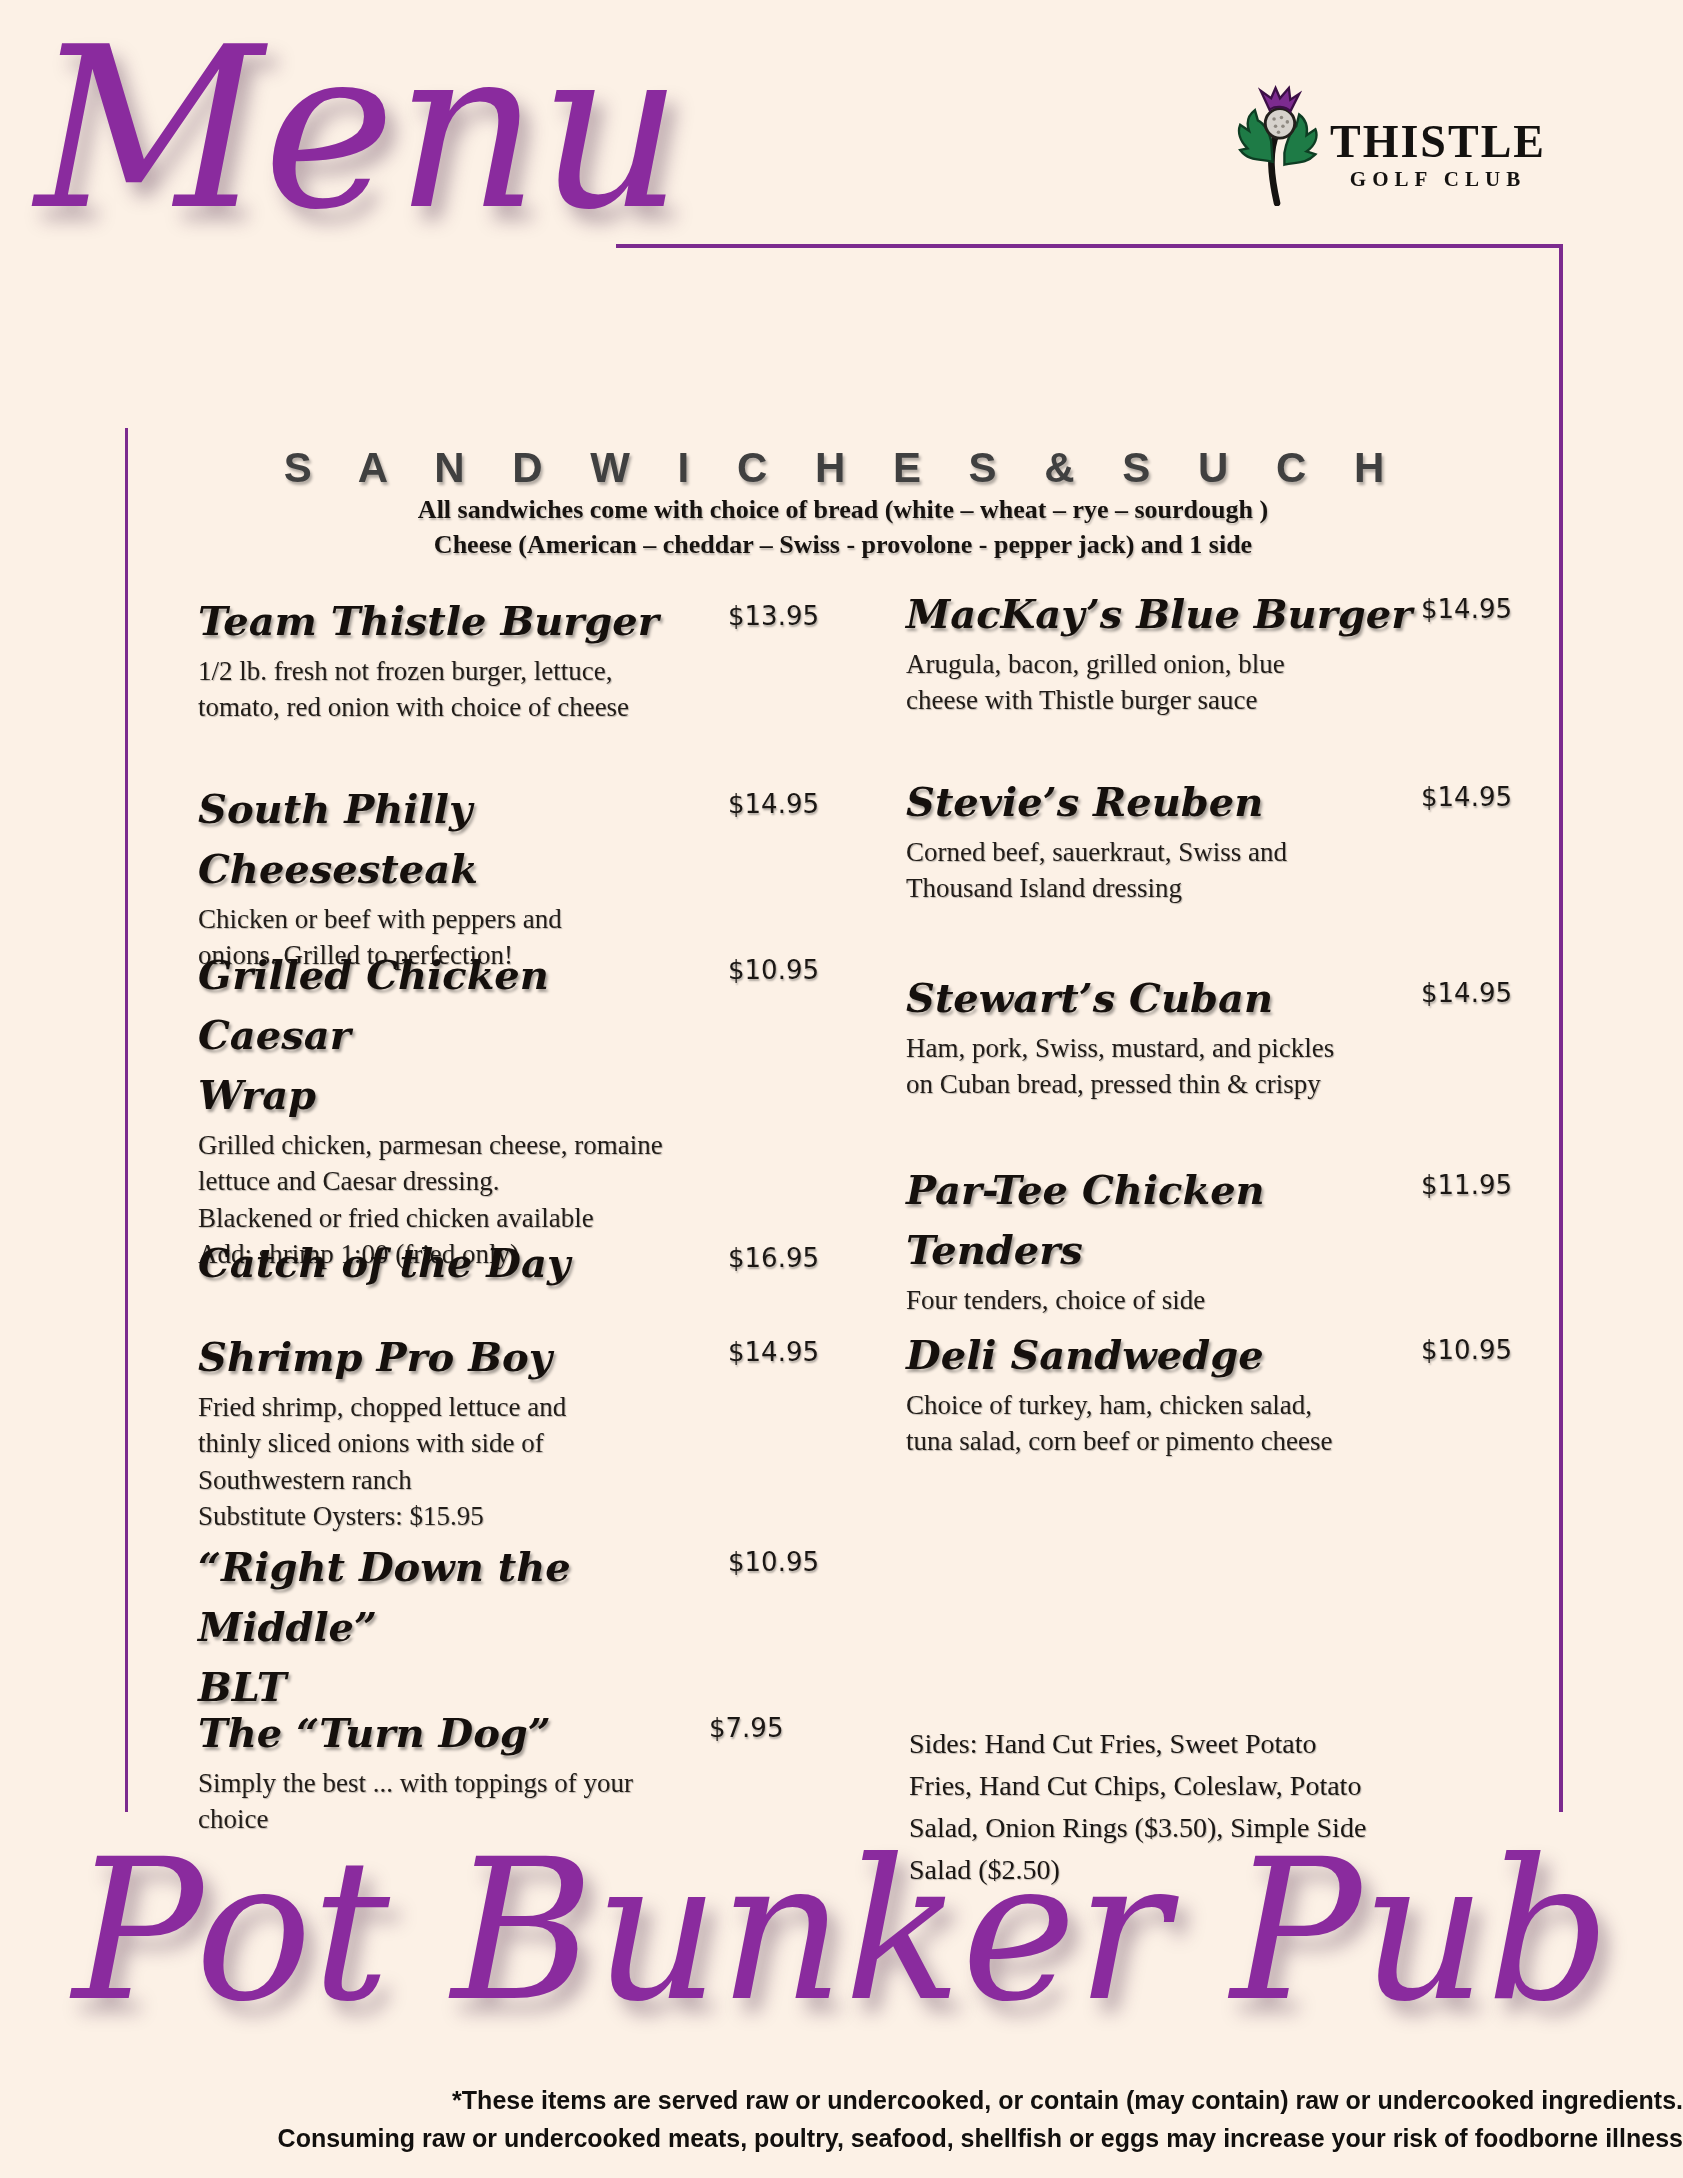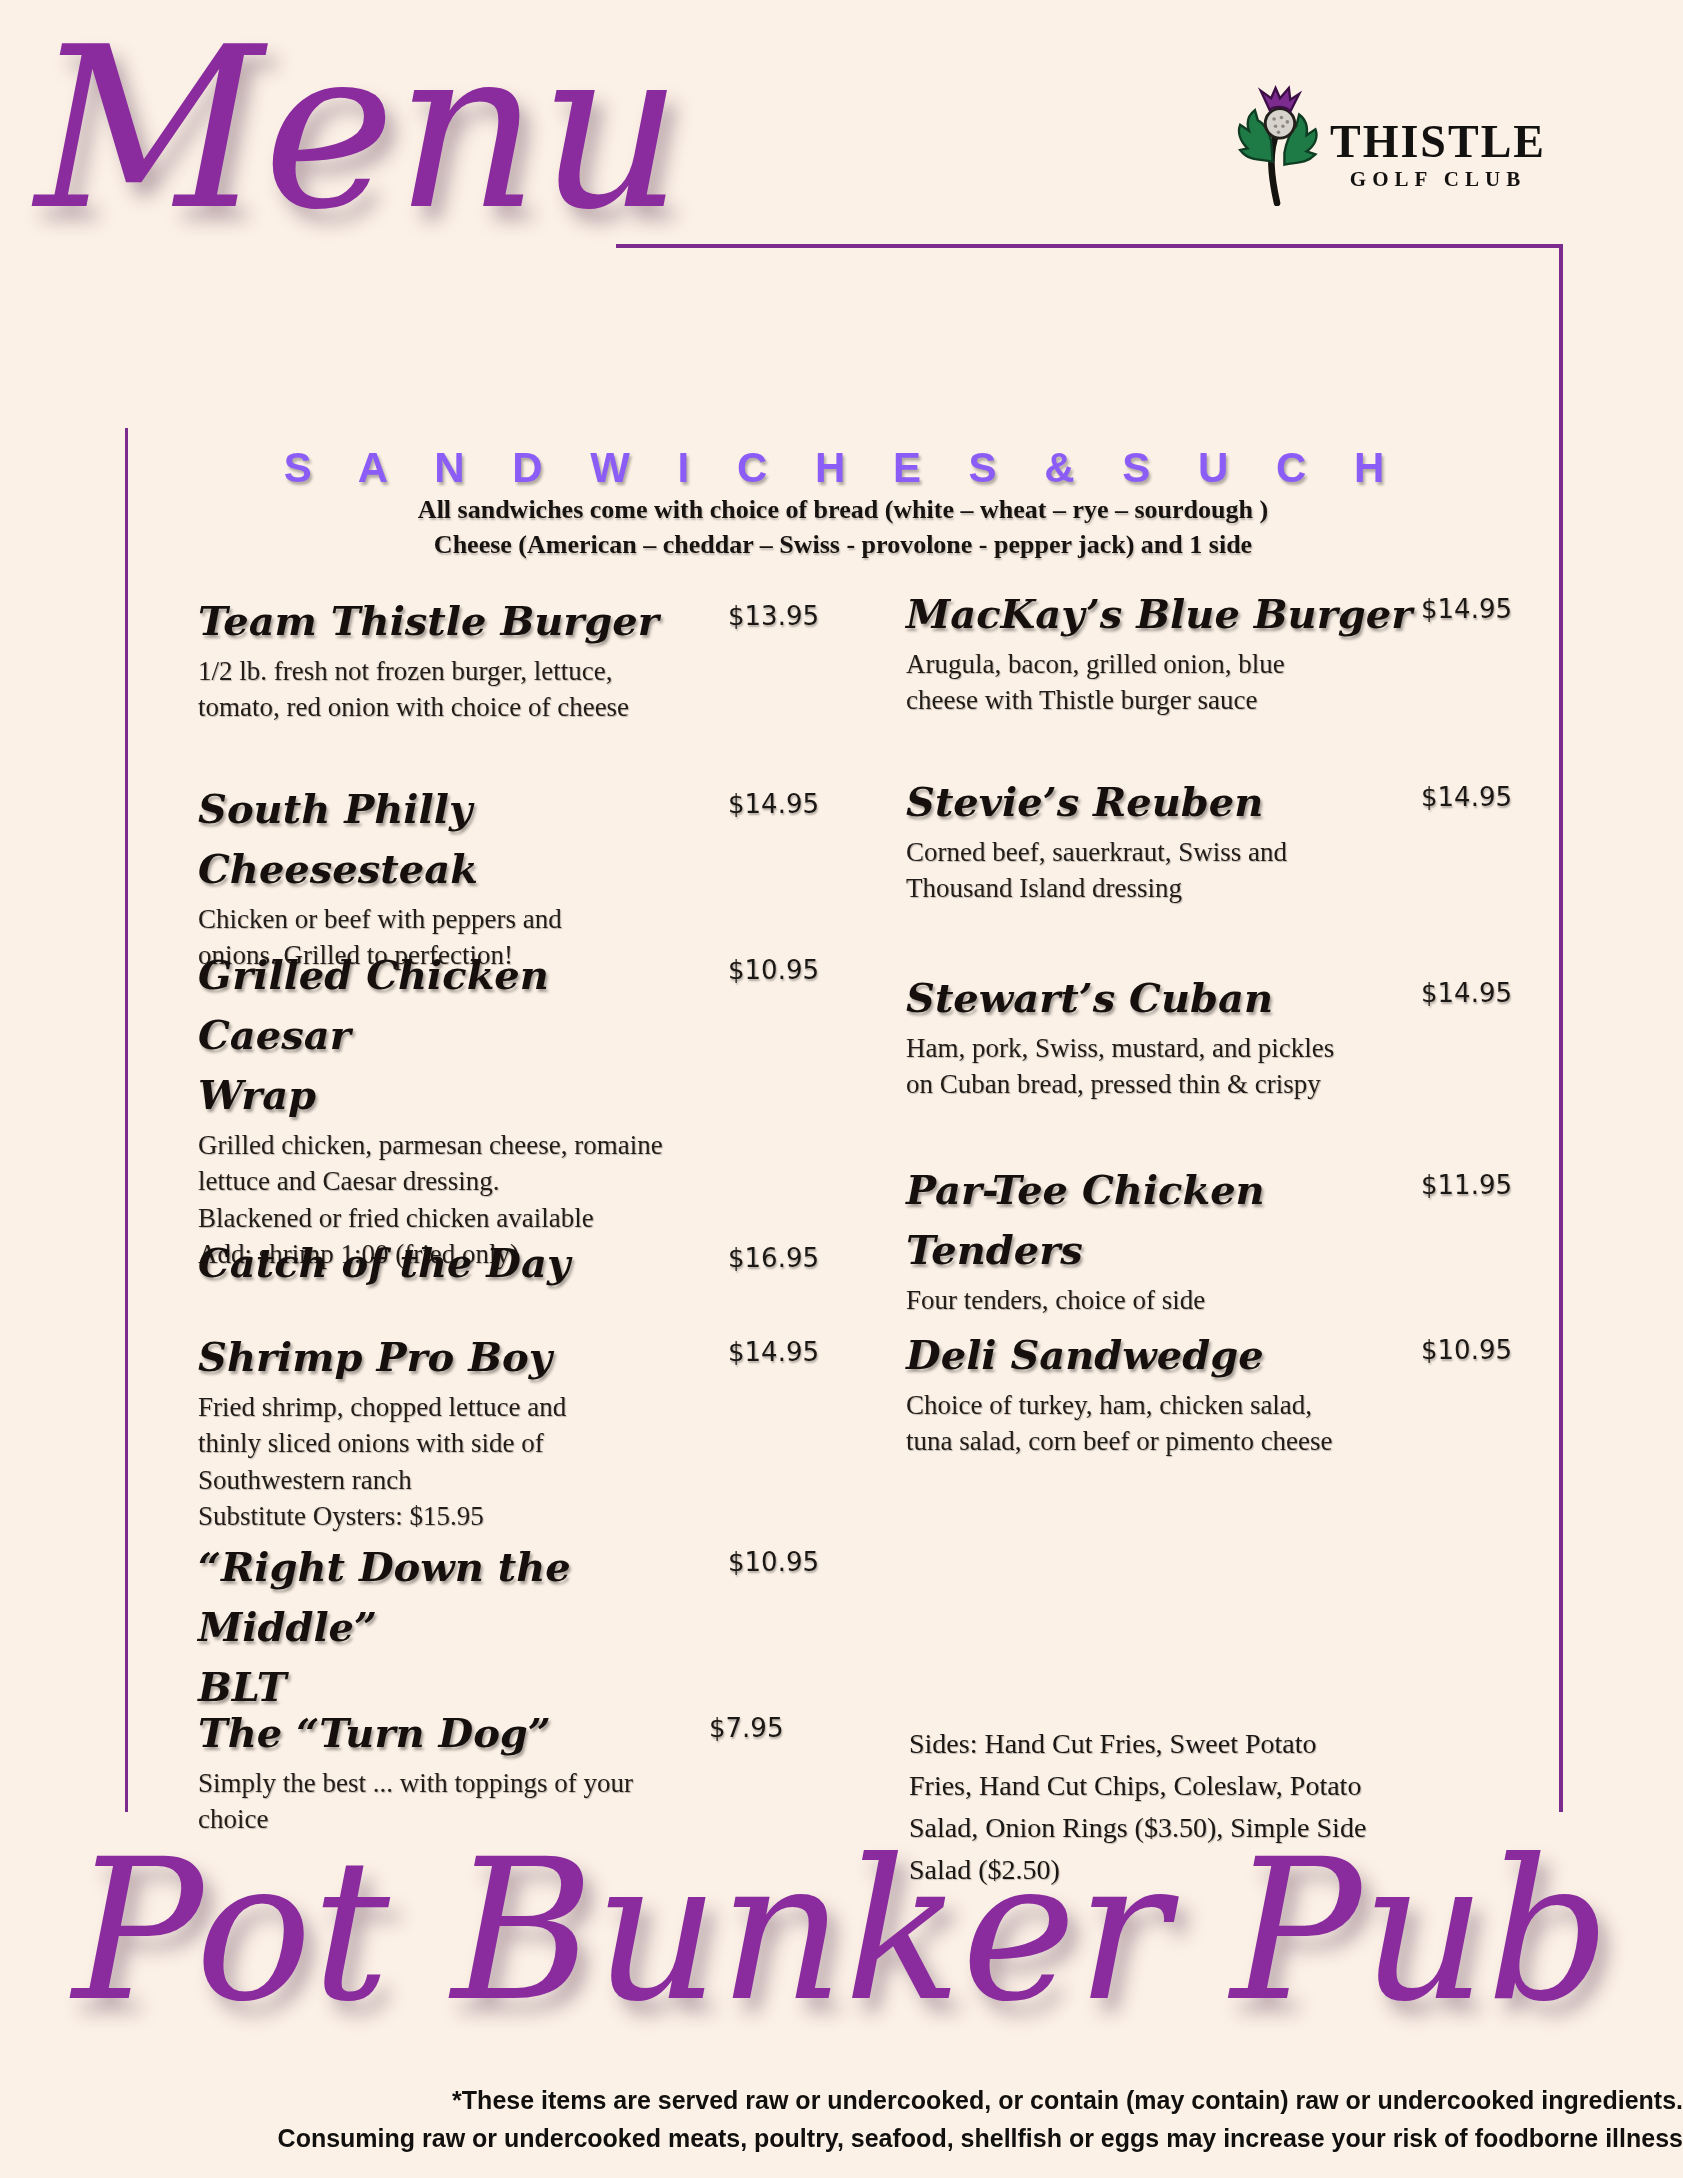--- a/index.html
+++ b/index.html
@@ -25,21 +25,21 @@
   .logo svg{display:block;}
   .logo-text{margin-left:4px;margin-top:18px;text-align:center;color:#141210;}
   .logo-title{font-family:"Liberation Serif", serif;font-weight:700;font-size:46px;
     letter-spacing:2px;line-height:1;}
   .logo-sub{font-family:"Liberation Serif", serif;font-weight:700;font-size:21px;
     letter-spacing:6px;line-height:1;margin-top:4px;}
 
   
   .section-head{position:absolute;left:125px;top:444px;width:1436px;text-align:center;}
   .section-title{font-family:"Liberation Sans", sans-serif;font-weight:bold;font-size:42px;
-    letter-spacing:18px;color:#8b5cf6;text-shadow:2px 3px 3px rgba(0,0,0,.3);}
+    letter-spacing:18px;color:#404040;text-shadow:2px 3px 3px rgba(0,0,0,.3);}
   .section-note{font-family:"Liberation Serif", serif;font-weight:bold;font-size:26px;
     line-height:35px;color:#171310;text-shadow:1px 2px 2px rgba(0,0,0,.25);}
   .section-note:first-of-type{margin-top:14px;}
 
   
   .col{position:absolute;top:0;width:653px;height:1707px;}
   .item{position:absolute;left:0;width:653px;}
   .item-name{font-family:"DejaVu Serif", serif;font-style:italic;font-weight:bold;
     font-size:40px;line-height:1.5;color:#15100d;white-space:pre-line;max-width:515px;
     text-shadow:2px 3px 3px rgba(0,0,0,.35);}

